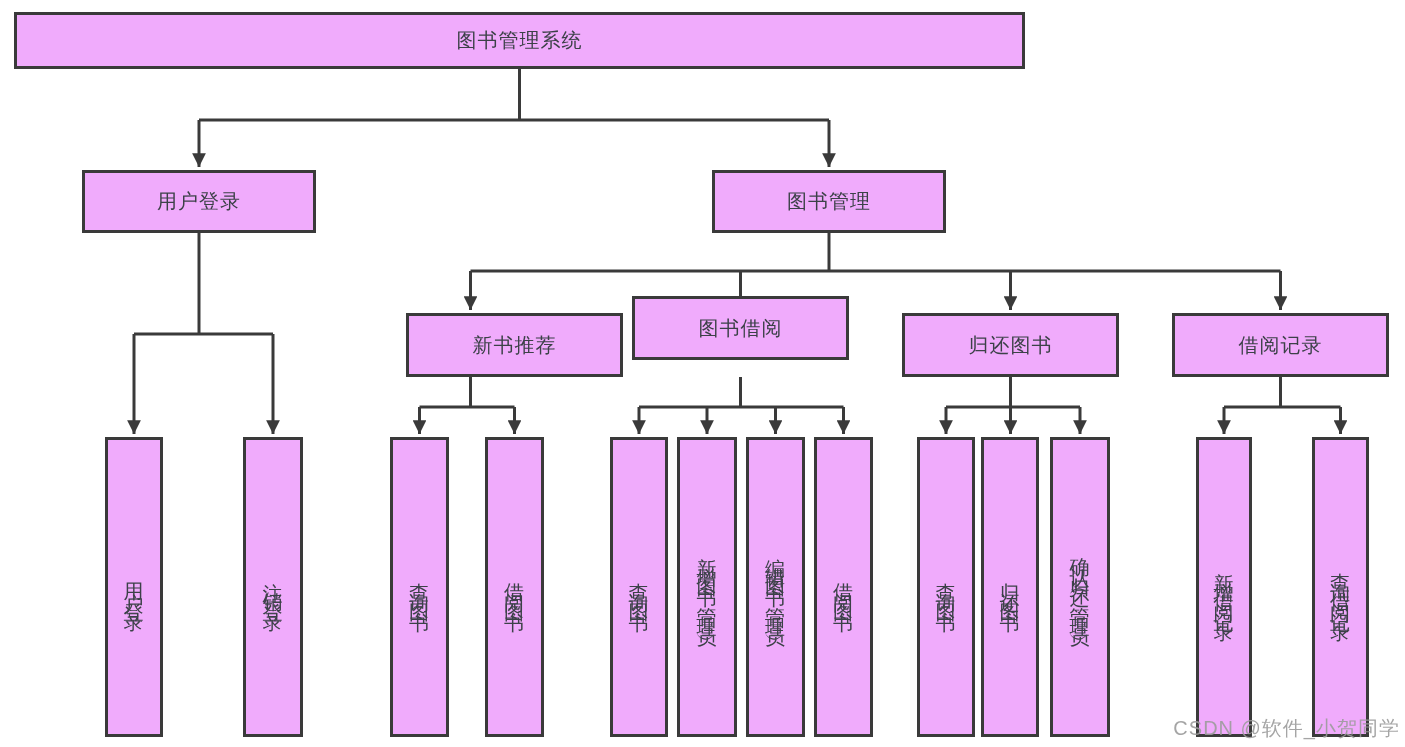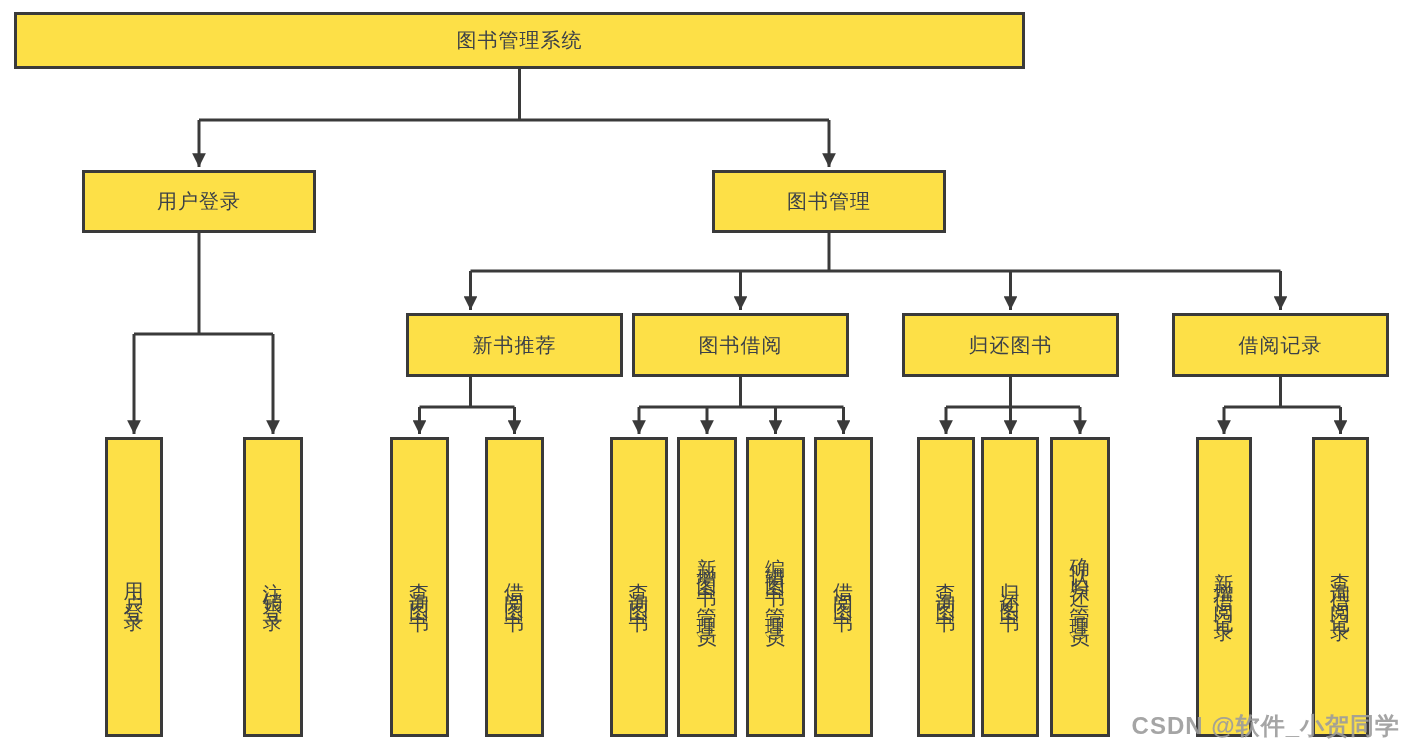--- a/index.html
+++ b/index.html
@@ -7,45 +7,44 @@
     position:relative;
     width:1405px;height:747px;
     background:#ffffff;
     font-family:"Liberation Sans","DejaVu Sans",sans-serif;
     overflow:hidden;
   }
   .wires{position:absolute;left:0;top:0;z-index:1;}
   .node{
     position:absolute;
     box-sizing:border-box;
-    background:#fde047;
+    background:#f0abfc;
     border:3px solid #3a3a3a;
     display:flex;align-items:center;justify-content:center;
     color:#3c4148;
     z-index:2;
   }
   .hnode{font-size:20px;letter-spacing:1px;white-space:nowrap;}
   .leaf{top:437px;height:300px;}
   .leaf > span{
     writing-mode:vertical-rl;
     text-orientation:mixed;
     font-size:20px;
     letter-spacing:10px;
     line-height:1;
     white-space:nowrap;
   }
   .watermark{
     position:absolute;
     right:5px;bottom:5px;
-    font-size:24px;
+    font-size:20px;
     color:rgba(155,155,155,0.9);
     letter-spacing:1px;
     z-index:3;
     white-space:nowrap;
-    font-weight:bold;
   }
 </style>
 </head>
 <body>
 
 <div class="canvas">
 
   <svg class="wires" width="1405" height="747" viewBox="0 0 1405 747">
     <defs>
       <marker id="ah" viewBox="0 0 10 10" refX="10" refY="5" markerWidth="7" markerHeight="4.6" orient="auto" markerUnits="strokeWidth">
@@ -108,21 +107,21 @@
   <div class="node hnode" style="left:82px;top:170px;width:234px;height:63px;">
     <span>用户登录</span>
   </div>
   <div class="node hnode" style="left:712px;top:170px;width:234px;height:63px;">
     <span>图书管理</span>
   </div>
 
   <div class="node hnode" style="left:362px;top:313px;width:217px;height:64px;margin-left:44px;">
     <span>新书推荐</span>
   </div>
-  <div class="node hnode" style="left:632px;top:313px;width:217px;height:64px;">
+  <div class="node hnode" style="left:632px;top:296px;width:217px;height:64px;">
     <span>图书借阅</span>
   </div>
   <div class="node hnode" style="left:902px;top:313px;width:217px;height:64px;">
     <span>归还图书</span>
   </div>
   <div class="node hnode" style="left:1172px;top:313px;width:217px;height:64px;">
     <span>借阅记录</span>
   </div>
 
   <div class="node leaf" style="left:105px;width:58px;">

